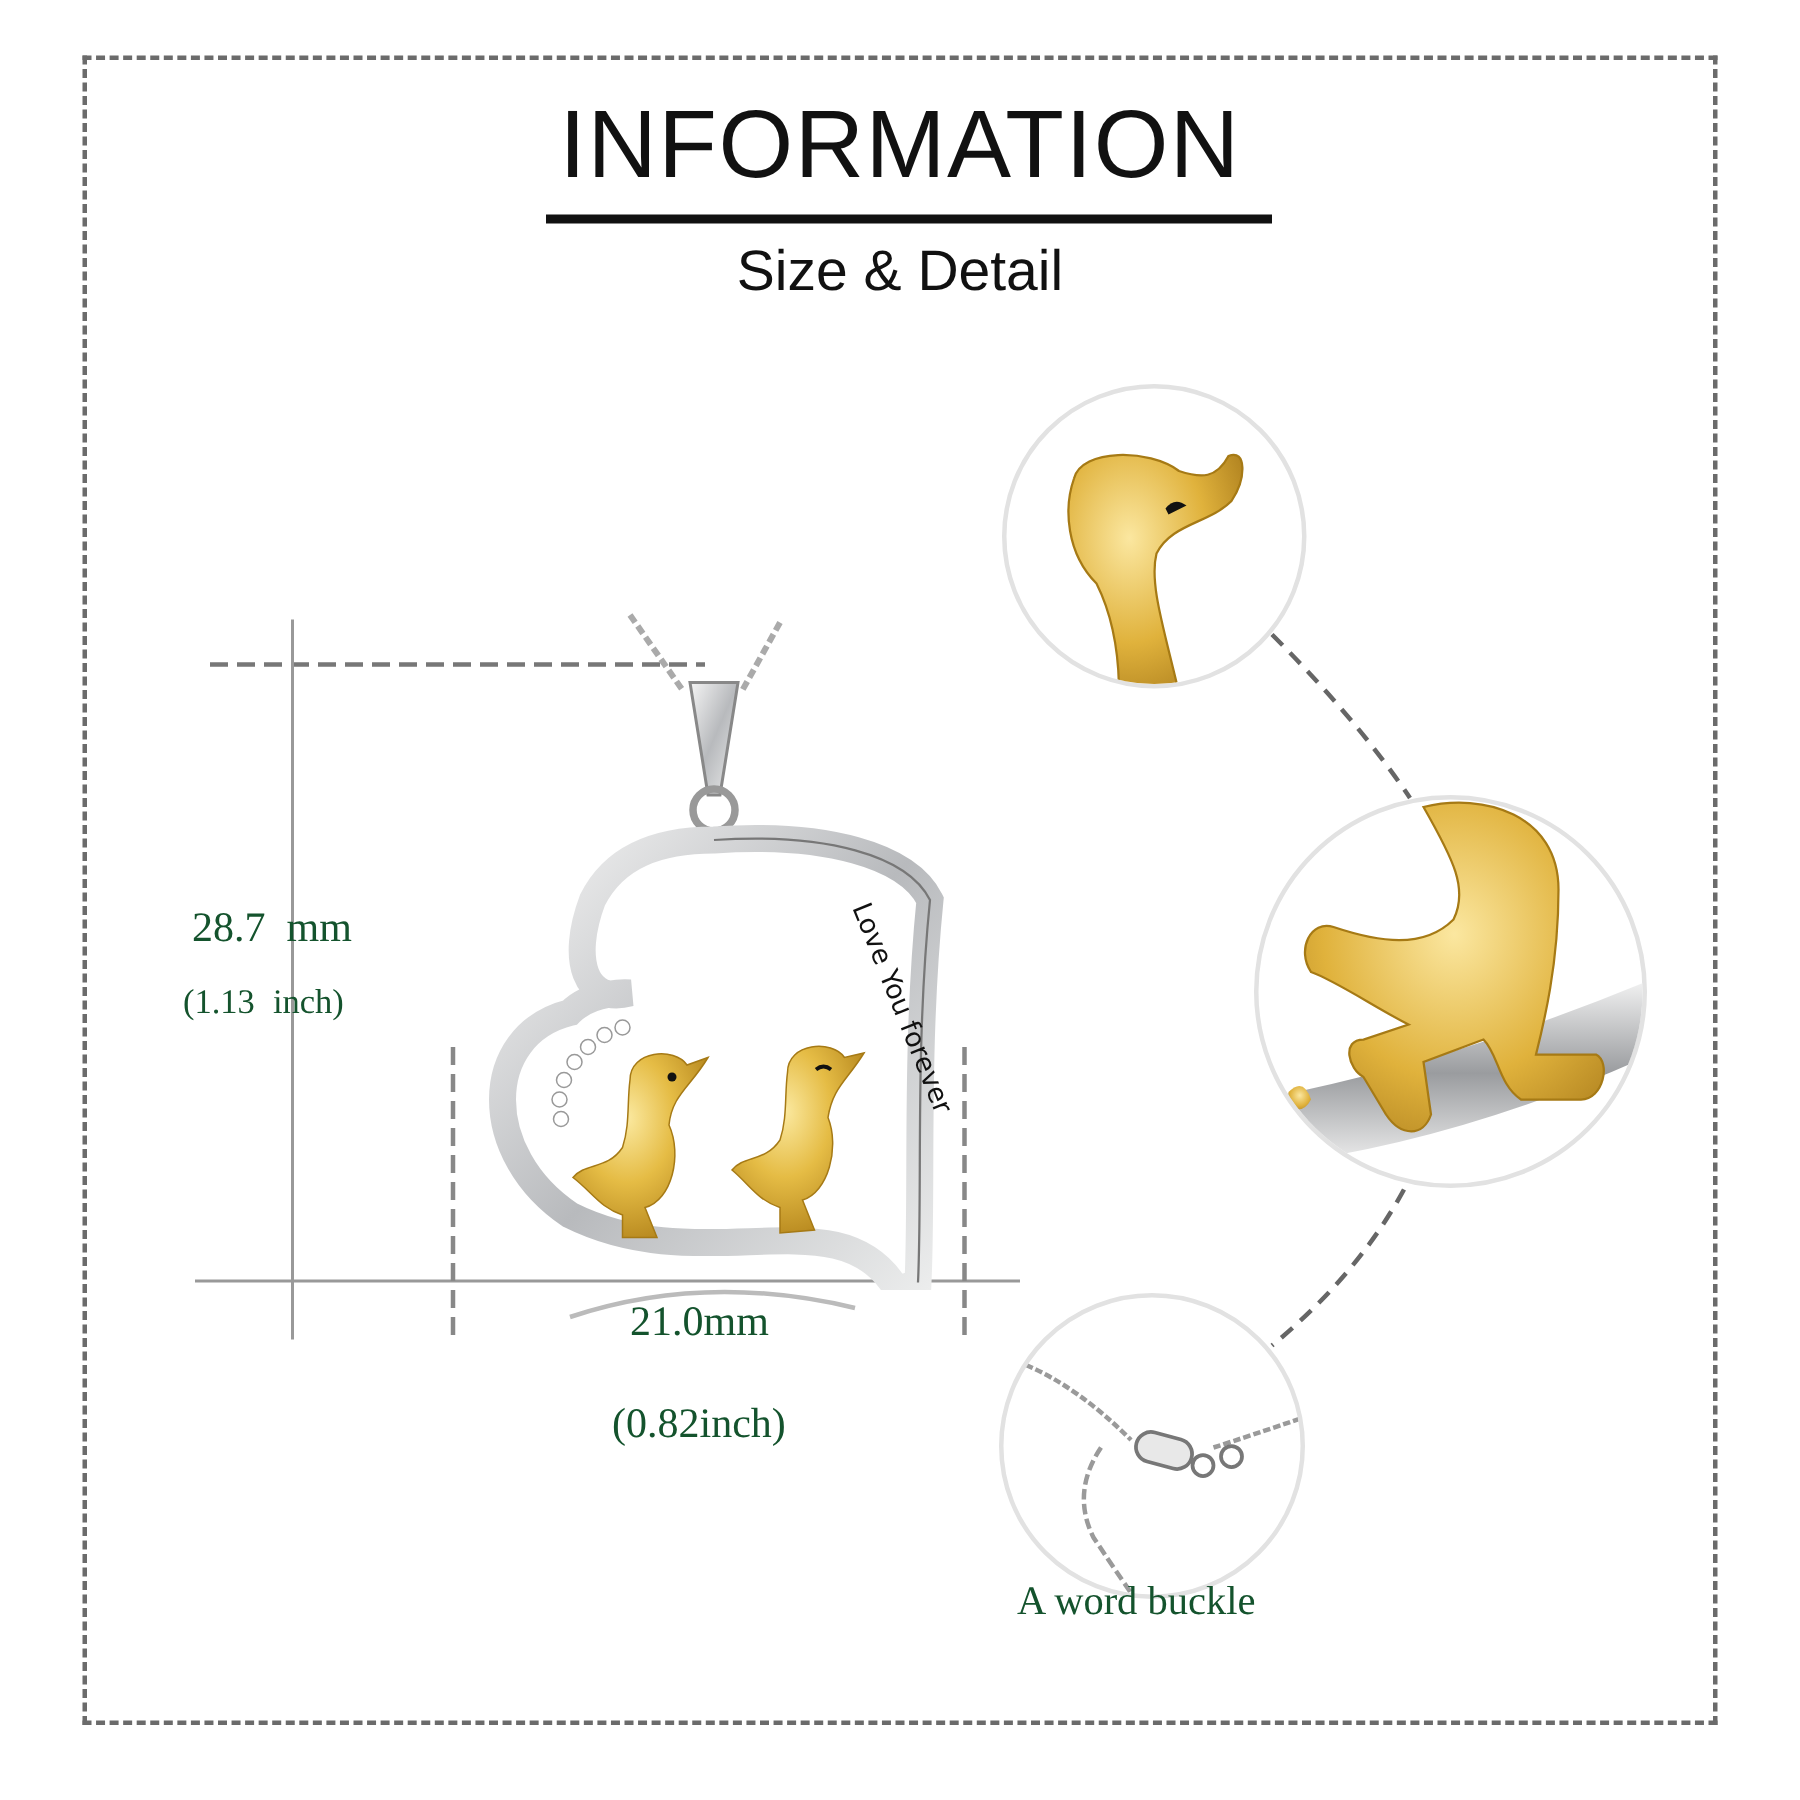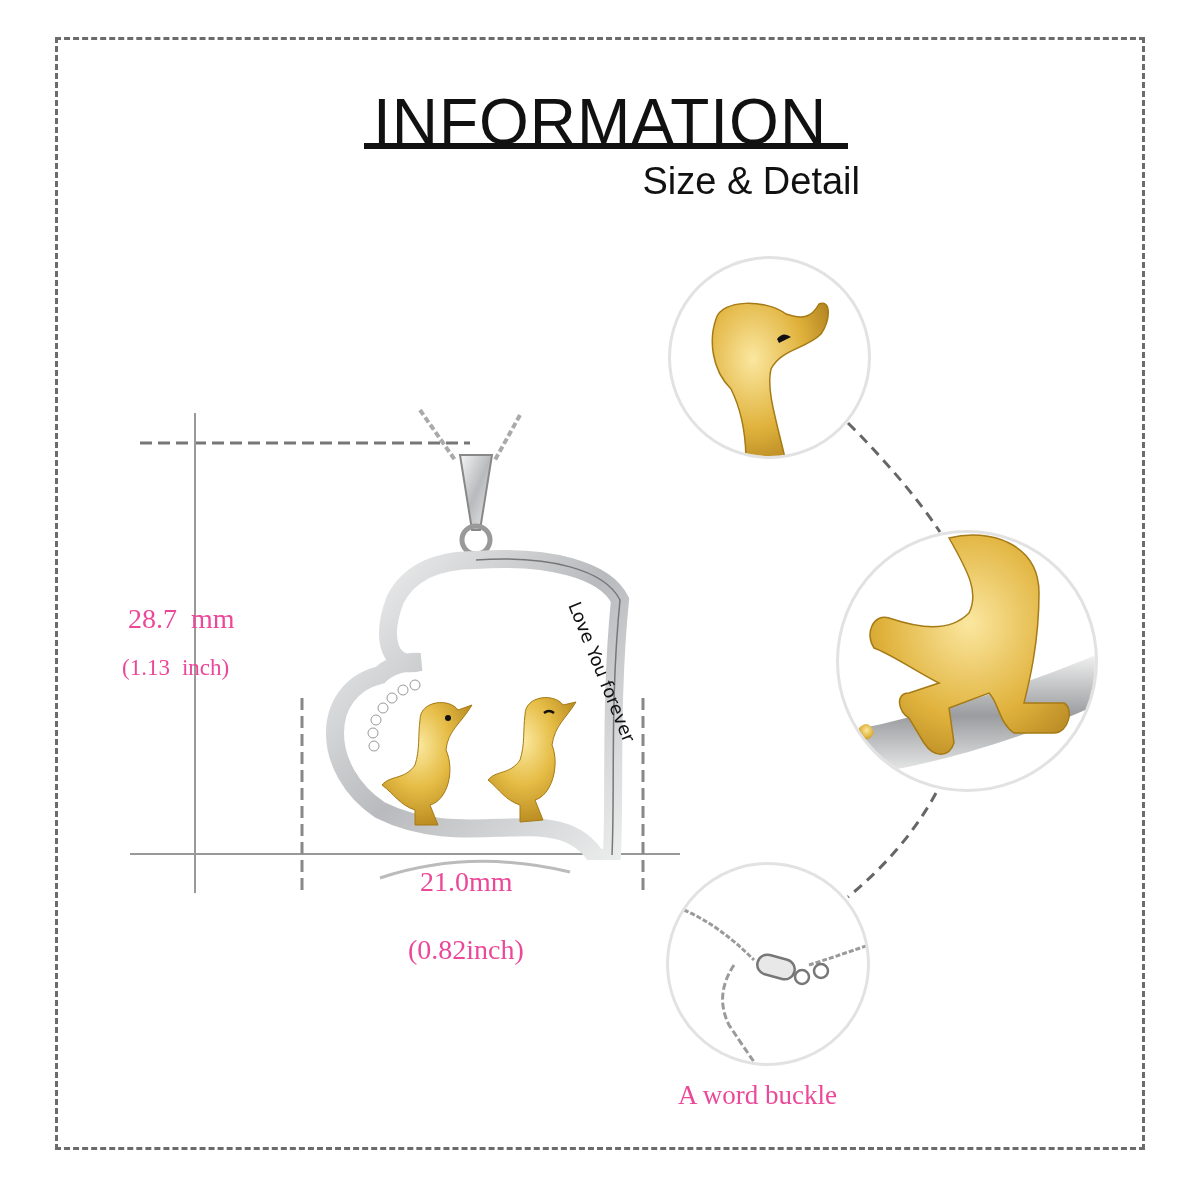--- a/index.html
+++ b/index.html
@@ -2,30 +2,30 @@
 <html><head>
   <meta charset="utf-8">
   <style>
     html, body { margin: 0; padding: 0; background: #ffffff; }
     body { width: 1200px; height: 1200px; position: relative; overflow: hidden; }
     .frame {
       position: absolute; left: 55px; top: 37px; width: 1090px; height: 1113px;
       border: 3px dashed #6b6b6b; box-sizing: border-box;
     }
     .title {
-      position: absolute; left: 340px; top: 90px; width: 520px; text-align: center;
+      position: absolute; left: 340px; top: 64px; width: 520px; text-align: center;
       font-family: "Liberation Sans", sans-serif; font-size: 64px; color: #111; letter-spacing: 1px;
       line-height: 64px;
     }
     .title-rule { position: absolute; left: 364px; top: 143px; width: 484px; height: 6px; background: #111; }
     .subtitle {
-      position: absolute; left: 340px; top: 160px; width: 520px; text-align: right;
+      position: absolute; left: 340px; top: 160px; width: 520px; text-align: center;
       font-family: "Liberation Sans", sans-serif; font-size: 38px; color: #111;
     }
-    .serif { font-family: "Liberation Serif", serif; color: #ec4899; position: absolute; }
+    .serif { font-family: "Liberation Serif", serif; color: #14532d; position: absolute; }
     .line { position: absolute; }
     .circle {
       position: absolute; border-radius: 50%; border: 3px solid #e2e2e2; background: #fff;
       overflow: hidden; box-sizing: border-box;
     }
     svg { display: block; }
   </style>
 </head>
 <body>
 
@@ -143,13 +143,13 @@
     <g fill="none" stroke="#9a9a9a" stroke-width="3">
       <path d="M 15 45 Q 50 60 85 95" stroke-dasharray="5,2"></path>
       <path d="M 140 100 Q 165 92 200 80" stroke-dasharray="5,2"></path>
       <path d="M 65 100 Q 45 130 60 160 Q 80 190 90 204" stroke-dasharray="7,3"></path>
     </g>
     <rect x="88" y="92" width="38" height="20" rx="10" fill="#e8e8e8" stroke="#777" stroke-width="2.5" transform="rotate(15 107 102)"></rect>
     <circle cx="133" cy="112" r="7" fill="none" stroke="#777" stroke-width="2.5"></circle>
     <circle cx="152" cy="106" r="7" fill="none" stroke="#777" stroke-width="2.5"></circle>
   </svg>
 </div>
-<div class="serif" style="left:678px;top:1080px;font-size:27px;">A word buckle</div>
+<div class="serif" style="left:678px;top:1052px;font-size:27px;">A word buckle</div>
 
 </body></html>

